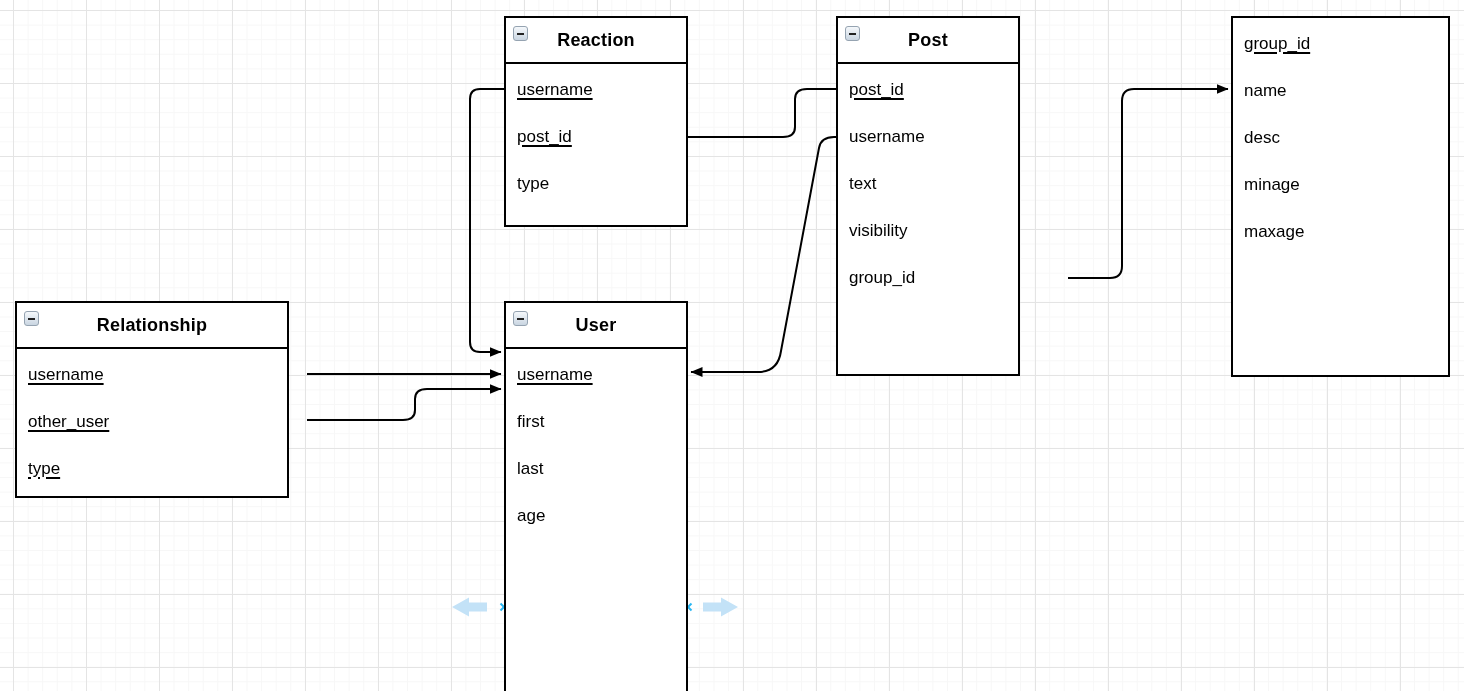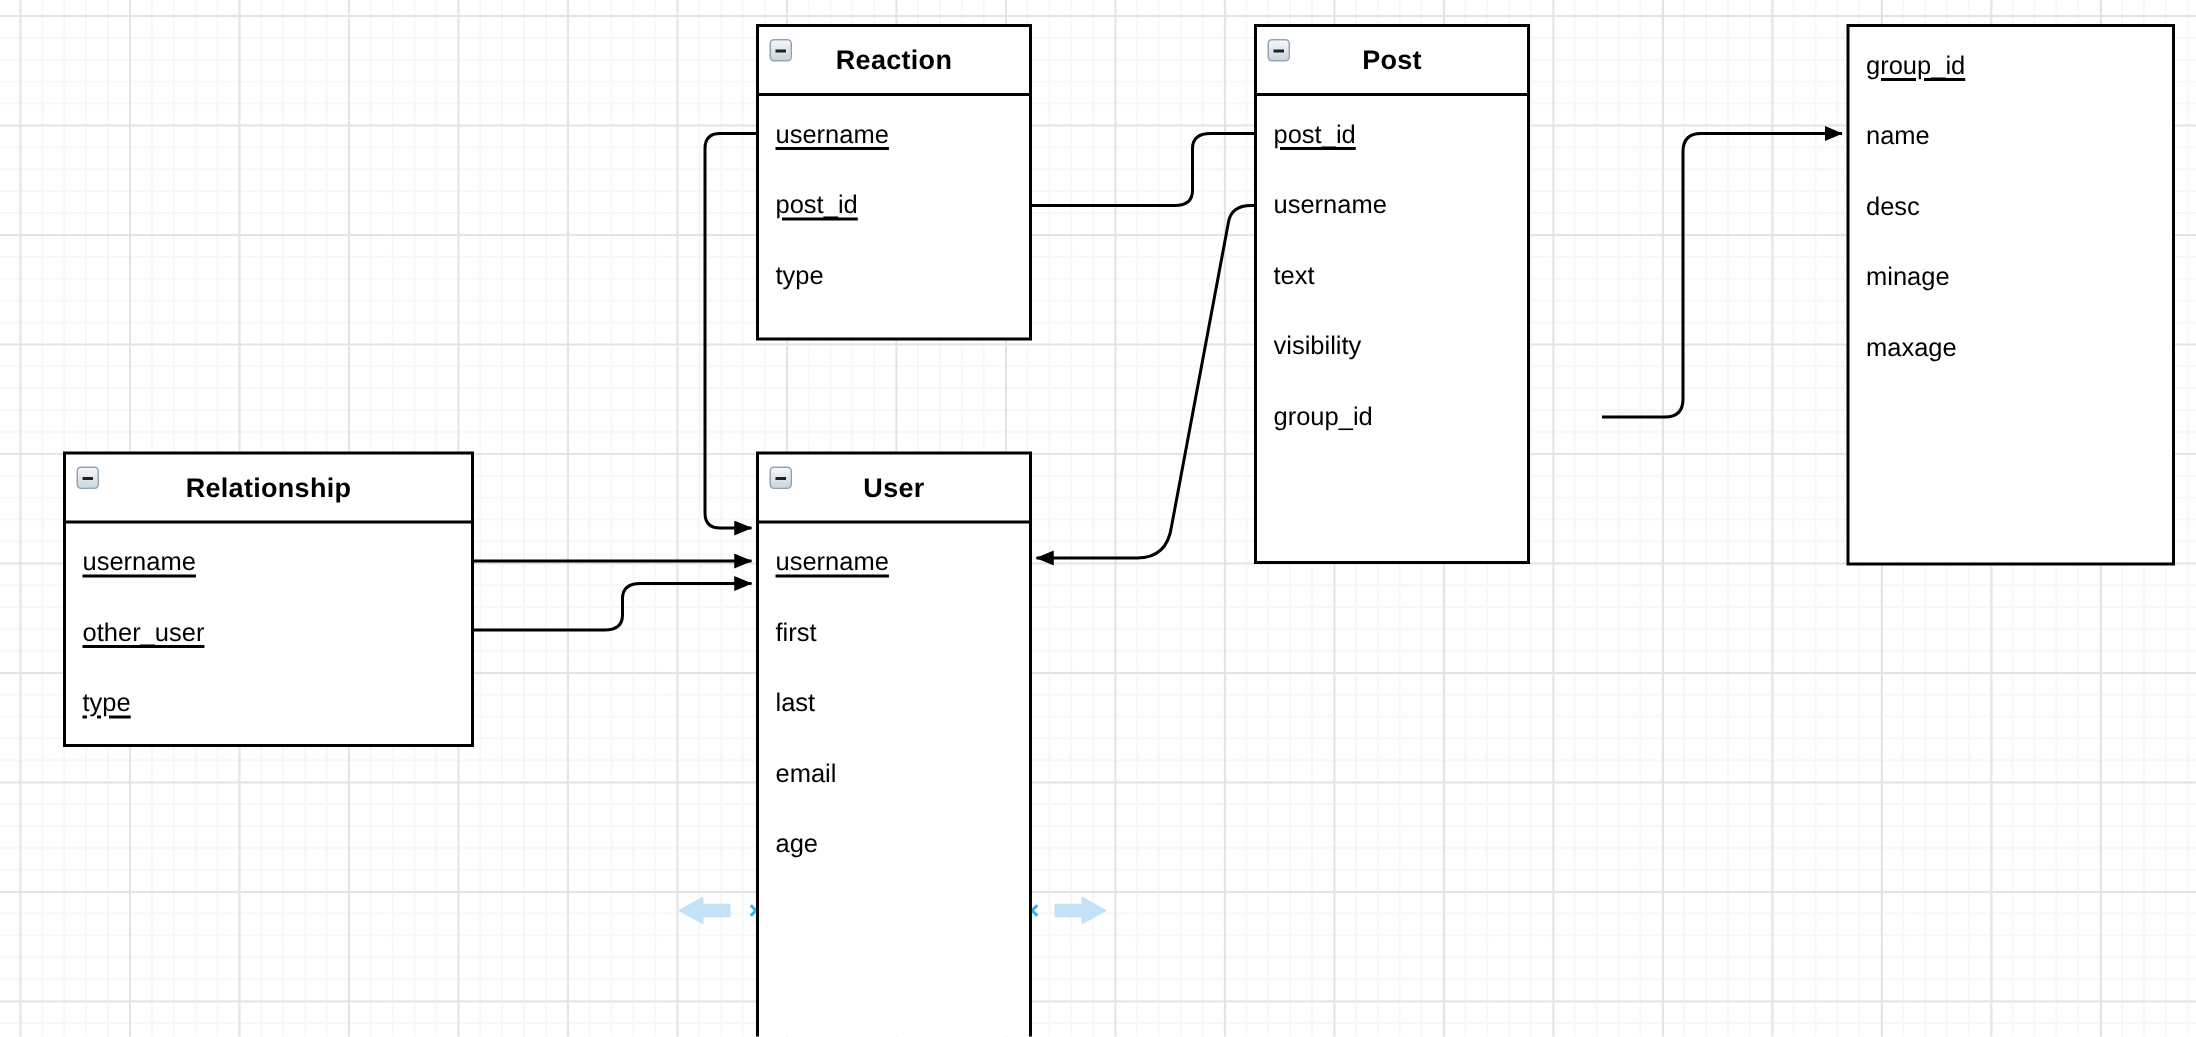--- a/index.html
+++ b/index.html
@@ -57,21 +57,21 @@
     padding-left:11px;
     font-size:17px; color:#000000;
     white-space:nowrap;
   }
   .field.pk span { text-decoration:underline; text-underline-offset:3px; text-decoration-thickness:1.5px; }
 
   
   #ent-reaction     { left:504px;  top:16px;  width:184px; height:211px; }
   #ent-post         { left:836px;  top:16px;  width:184px; height:360px; }
   #ent-group        { left:1231px; top:16px;  width:219px; height:361px; }
-  #ent-relationship { left:42px;   top:301px; width:274px; height:197px; }
+  #ent-relationship { left:15px;   top:301px; width:274px; height:197px; }
   #ent-user         { left:504px;  top:301px; width:184px; height:430px; }
 </style>
 </head>
 <body>
 
 <div class="canvas">
 
   <svg class="wires">
     <defs>
       <marker id="arr" markerUnits="userSpaceOnUse" markerWidth="14" markerHeight="12" refX="11.5" refY="5" orient="auto">
@@ -191,21 +191,18 @@
       <div class="field pk">
           <span>username</span>
         </div>
       <div class="field">
           <span>first</span>
         </div>
       <div class="field">
           <span>last</span>
         </div>
       <div class="field">
-          <span>email</span>
-        </div>
-      <div class="field">
           <span>age</span>
         </div>
     </div>
   </div>
 
 </div>
 
 </body></html>

